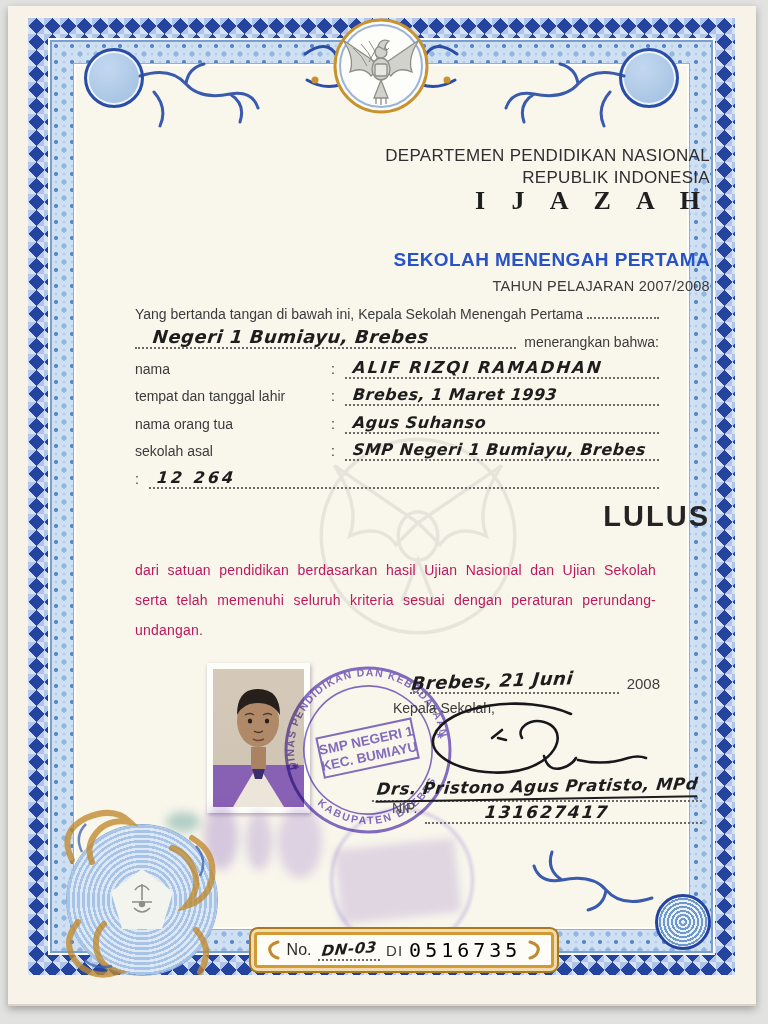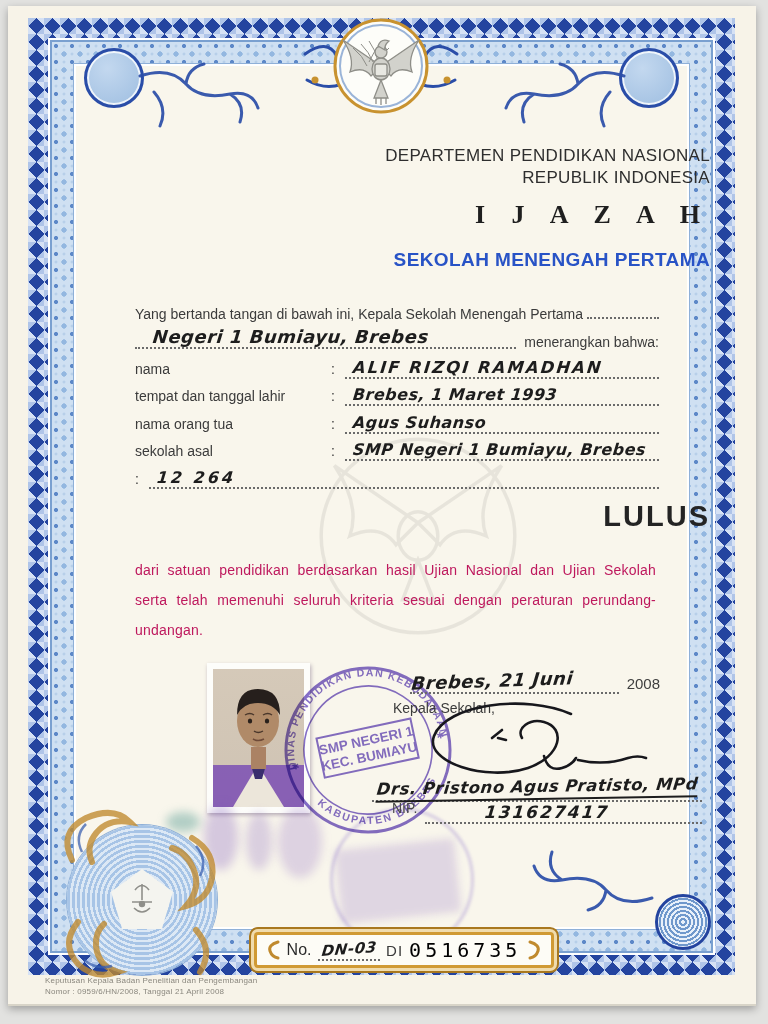--- a/index.html
+++ b/index.html
@@ -173,22 +173,23 @@
     <g fill="none" stroke="#55534e" stroke-width="1.6">
       <circle cx="50" cy="50" r="44"></circle>
       <path d="M50 44 L12 18 Q24 36 19 50 Q33 44 40 54 Z M50 44 L88 18 Q76 36 81 50 Q67 44 60 54 Z"></path>
       <ellipse cx="50" cy="50" rx="9" ry="11"></ellipse>
       <path d="M50 61 L43 79 L57 79 Z"></path>
     </g>
   </svg>
 
   <div class="ctr dept" style="top:140px;">DEPARTEMEN PENDIDIKAN NASIONAL</div>
   <div class="ctr dept" style="top:162px;">REPUBLIK INDONESIA</div>
-  <div class="ctr title-ijazah" style="top:194px;">I J A Z A H</div>
+  <div class="ctr title-ijazah" style="top:180px;">I J A Z A H</div>
   <div class="ctr school-level" style="top:243px;">SEKOLAH MENENGAH PERTAMA</div>
+  <div class="ctr year-line" style="top:272px;">TAHUN PELAJARAN 2007/2008</div>
 
   <div class="introrow body-text" style="left:127px;top:300px;width:524px;">
     <span>Yang bertanda tangan di bawah ini, Kepala Sekolah Menengah Pertama</span>
     <span class="dots"></span>
   </div>
   <div class="introrow body-text" style="left:127px;top:320px;width:524px;height:26px;">
     <span class="dots" style="position:relative;height:24px;margin-left:0;">
       <span class="hand" style="position:absolute;left:18px;bottom:0;font-size:18px;">Negeri 1 Bumiayu, Brebes</span>
     </span>
     <span style="margin-left:8px;padding-bottom:2px;">menerangkan bahwa:</span>
@@ -340,18 +341,14 @@
     </svg>
     <span class="serial-no">No.</span>
     <span class="serial-code-wrap"><span class="hand serial-code">DN-03</span></span>
     <span class="serial-series">DI</span>
     <span class="serial-number">0516735</span>
     <svg width="16" height="22" viewBox="0 0 16 22" style="transform:scaleX(-1);">
       <path d="M13 3 Q3 6 5 12 Q7 18 13 19" fill="none" stroke="#c08a2e" stroke-width="3" stroke-linecap="round"></path>
     </svg>
   </div>
 
-  <div class="footnote">
-    <div>Keputusan Kepala Badan Penelitian dan Pengembangan</div>
-    <div>Nomor : 0959/6/HN/2008, Tanggal 21 April 2008</div>
-  </div>
 
 </div>
 
 </body></html>

